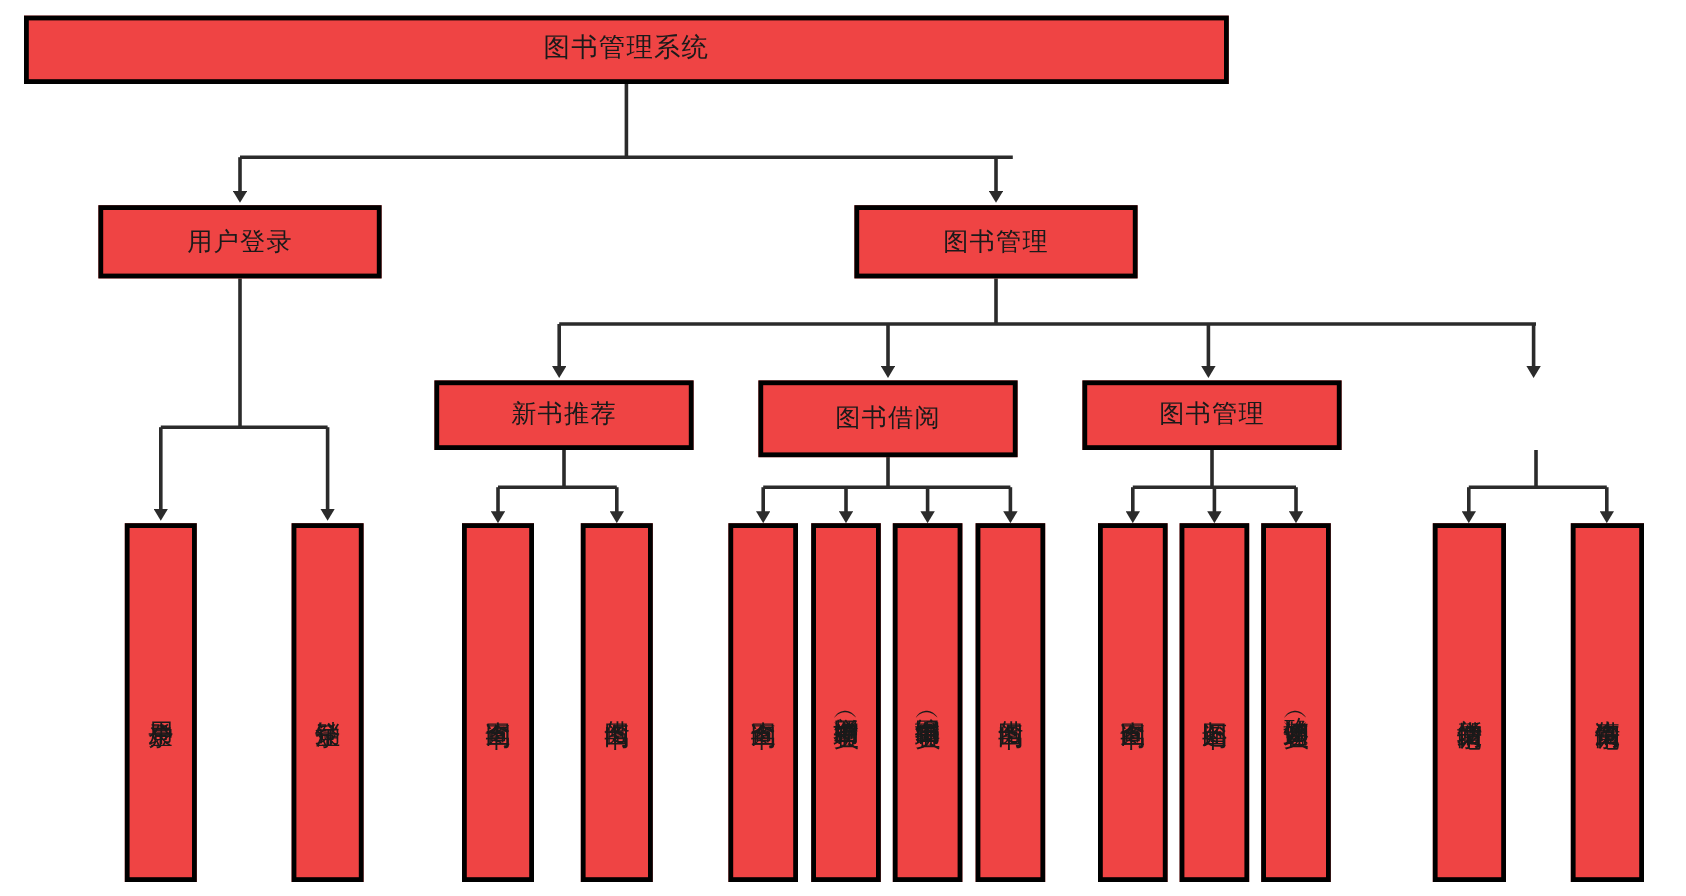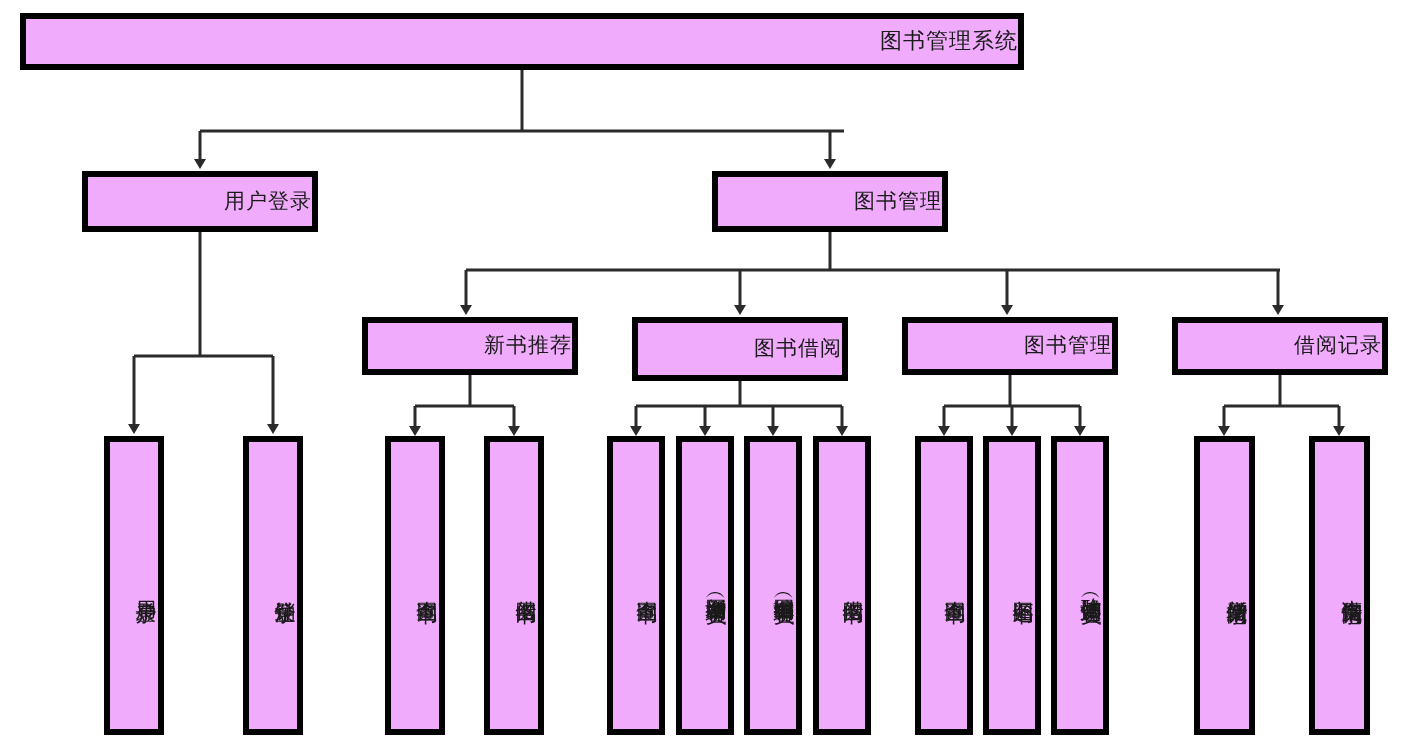--- a/index.html
+++ b/index.html
@@ -22,25 +22,25 @@
     position: absolute;
     left: 0;
     top: 0;
     width: 1405px;
     height: 747px;
     pointer-events: none;
   }
   .node {
     position: absolute;
     box-sizing: border-box;
-    background: #f0abfc;
-    border: 6px solid #000000;
+    background: #ef4444;
+    border: 4px solid #000000;
     display: flex;
     align-items: center;
-    justify-content: flex-end;
+    justify-content: center;
     color: #1a1a1a;
   }
   .node.horiz {
     font-size: 21px;
     letter-spacing: 1px;
     line-height: 1.2;
   }
   .node.vert {
     font-size: 21px;
     line-height: 1.15;
@@ -133,23 +133,20 @@
 
   <div class="node horiz" style="left:362px; top:317px; width:216px; height:58px;">
     <span>新书推荐</span>
   </div>
   <div class="node horiz" style="left:632px; top:317px; width:216px; height:64px;">
     <span>图书借阅</span>
   </div>
   <div class="node horiz" style="left:902px; top:317px; width:216px; height:58px;">
     <span>图书管理</span>
   </div>
-  <div class="node horiz" style="left:1172px; top:317px; width:216px; height:58px;">
-    <span>借阅记录</span>
-  </div>
 
   <div class="node vert" style="left:104px; top:436px; width:60px; height:299px;">
     <span class="vlabel">用户登录</span>
   </div>
   <div class="node vert" style="left:243px; top:436px; width:60px; height:299px;">
     <span class="vlabel">注销登录</span>
   </div>
 
   <div class="node vert" style="left:385px; top:436px; width:60px; height:299px;">
     <span class="vlabel">查询图书</span>

